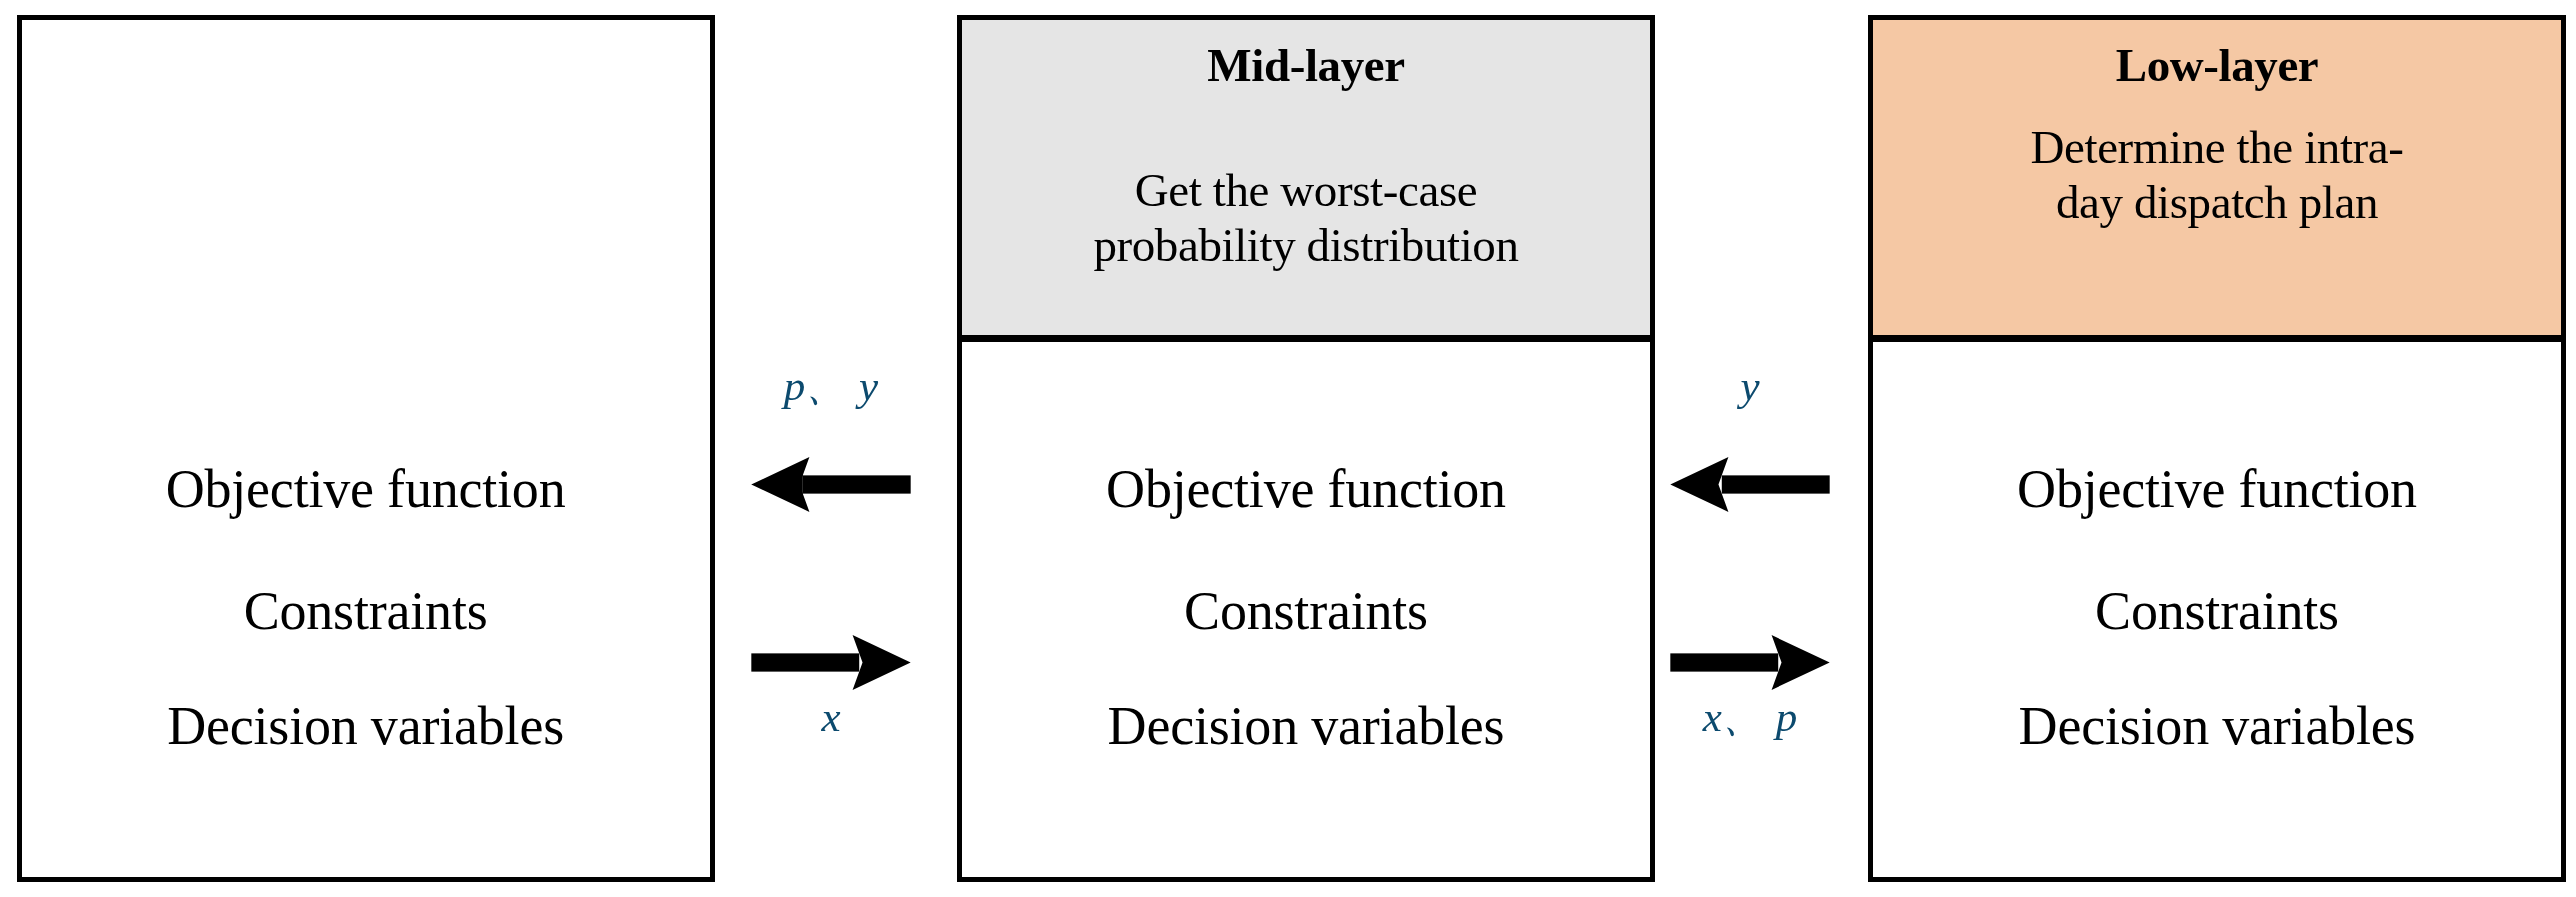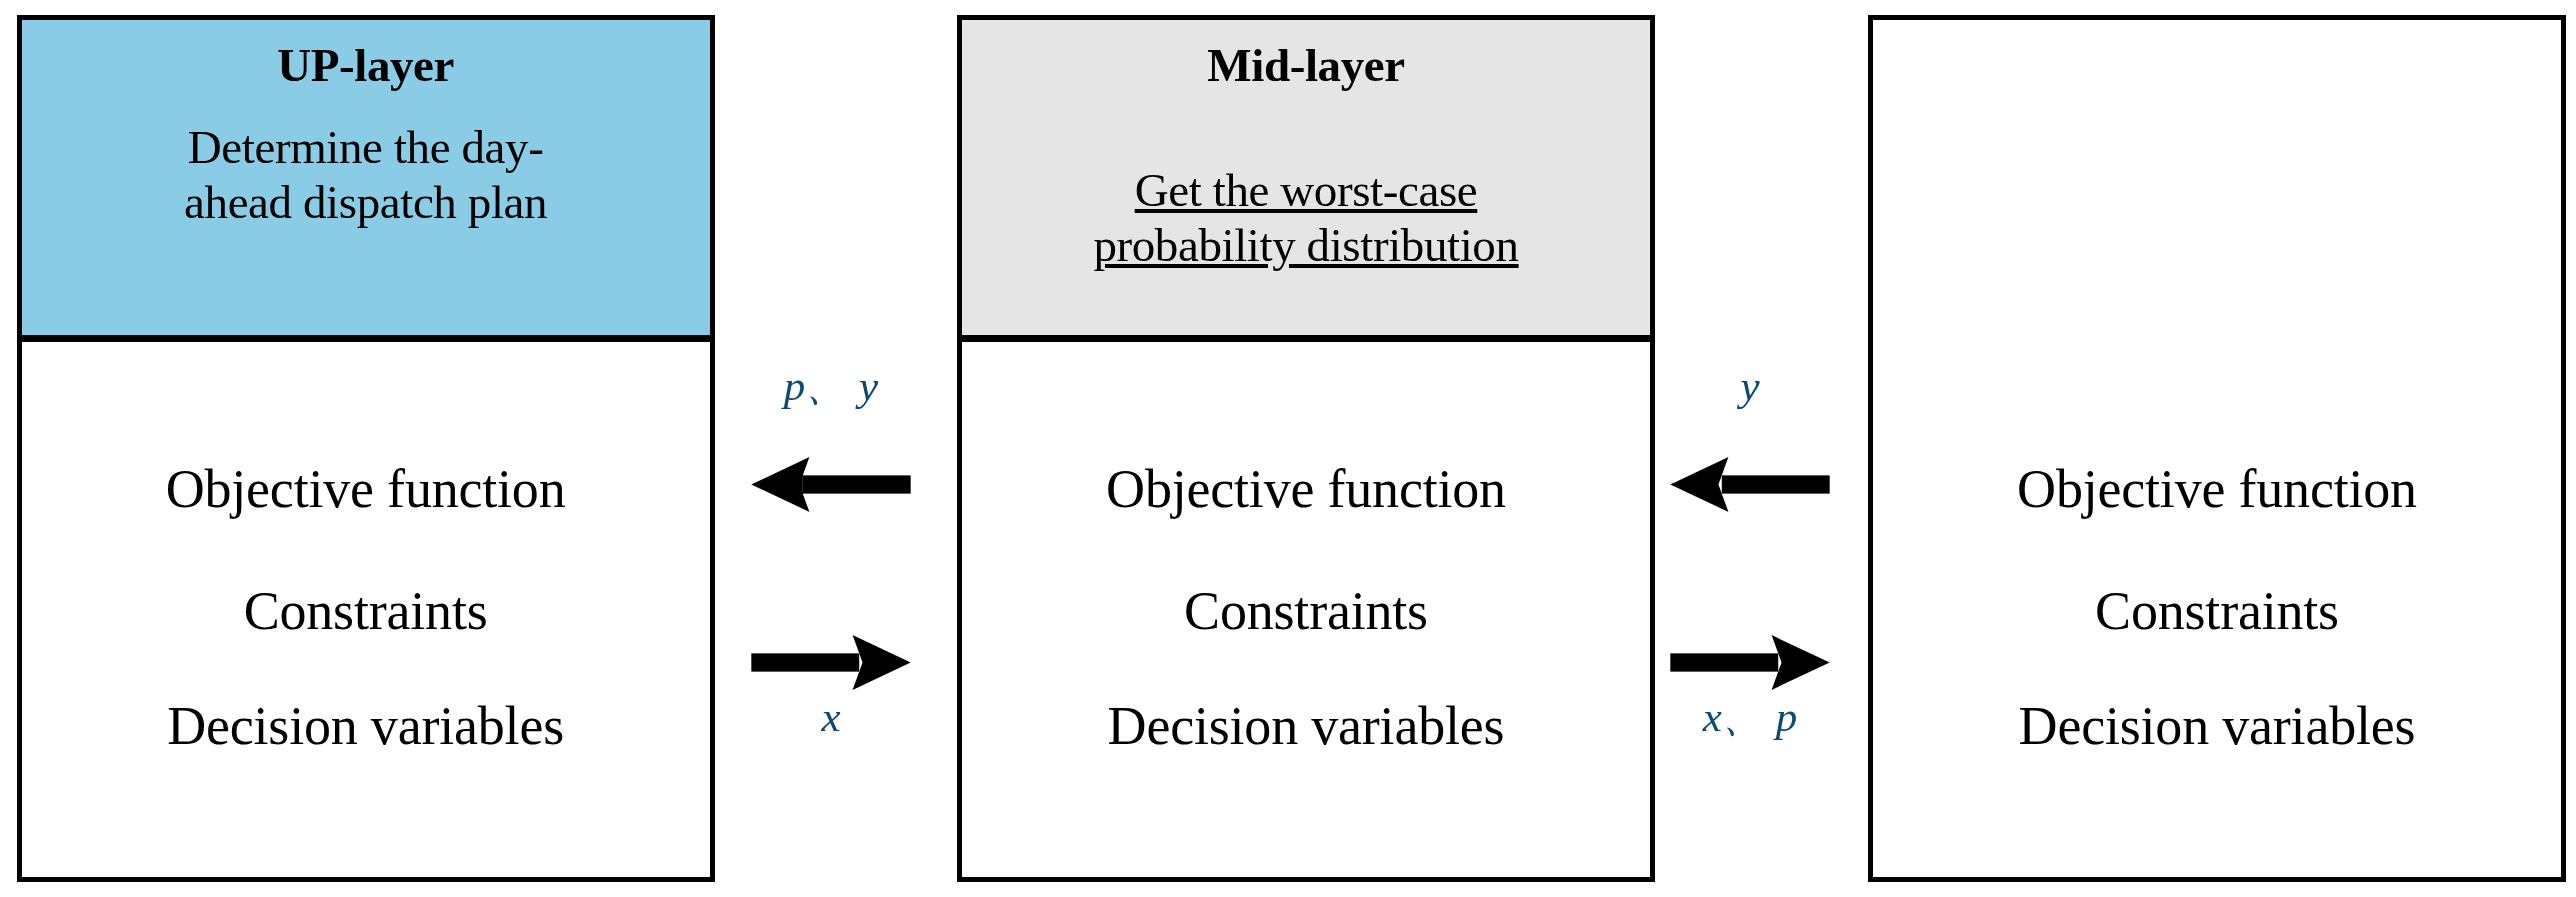--- a/index.html
+++ b/index.html
@@ -124,46 +124,46 @@
   .ag-top-arrow    { top: 83px; }
   .ag-bot-arrow    { top: 261px; }
   .ag-bot-label    { top: 331px; }
 </style>
 </head>
 <body>
 
 <div class="stage">
 
   <div class="layer-box" id="box-up">
-    <div class="layer-header" style="background:#8ACCE5;">
-      <div class="layer-title">UP-layer</div>
-      <div class="layer-subtitle">Determine the day-
-ahead dispatch plan</div>
-    </div>
     <div class="layer-body">
       <div class="body-row r0">Objective function</div>
       <div class="body-row r1">Constraints</div>
       <div class="body-row r2">Decision variables</div>
     </div>
   </div>
 
   <div class="layer-box" id="box-mid">
     <div class="layer-header" style="background:#e5e5e5;gap:43px;">
       <div class="layer-title">Mid-layer</div>
-      <div class="layer-subtitle" style="width:745px;text-decoration:underline;">Get the worst-case
+      <div class="layer-subtitle" style="width:745px;">Get the worst-case
 probability distribution</div>
     </div>
     <div class="layer-body">
       <div class="body-row r0">Objective function</div>
       <div class="body-row r1">Constraints</div>
       <div class="body-row r2">Decision variables</div>
     </div>
   </div>
 
   <div class="layer-box" id="box-low">
+    <div class="layer-header" style="background:#F5C8A4;">
+      <div class="layer-title">Low-layer</div>
+      <div class="layer-subtitle">Determine the intra-
+day dispatch plan</div>
+    </div>
     <div class="layer-body">
       <div class="body-row r0">Objective function</div>
       <div class="body-row r1">Constraints</div>
       <div class="body-row r2">Decision variables</div>
     </div>
   </div>
 
   <div class="arrow-group" id="arrows-left">
     <div class="arrow-label ag-top-label">p、 y</div>
     <svg class="arrow-svg ag-top-arrow" width="166" height="75" viewBox="0 0 200 90">

